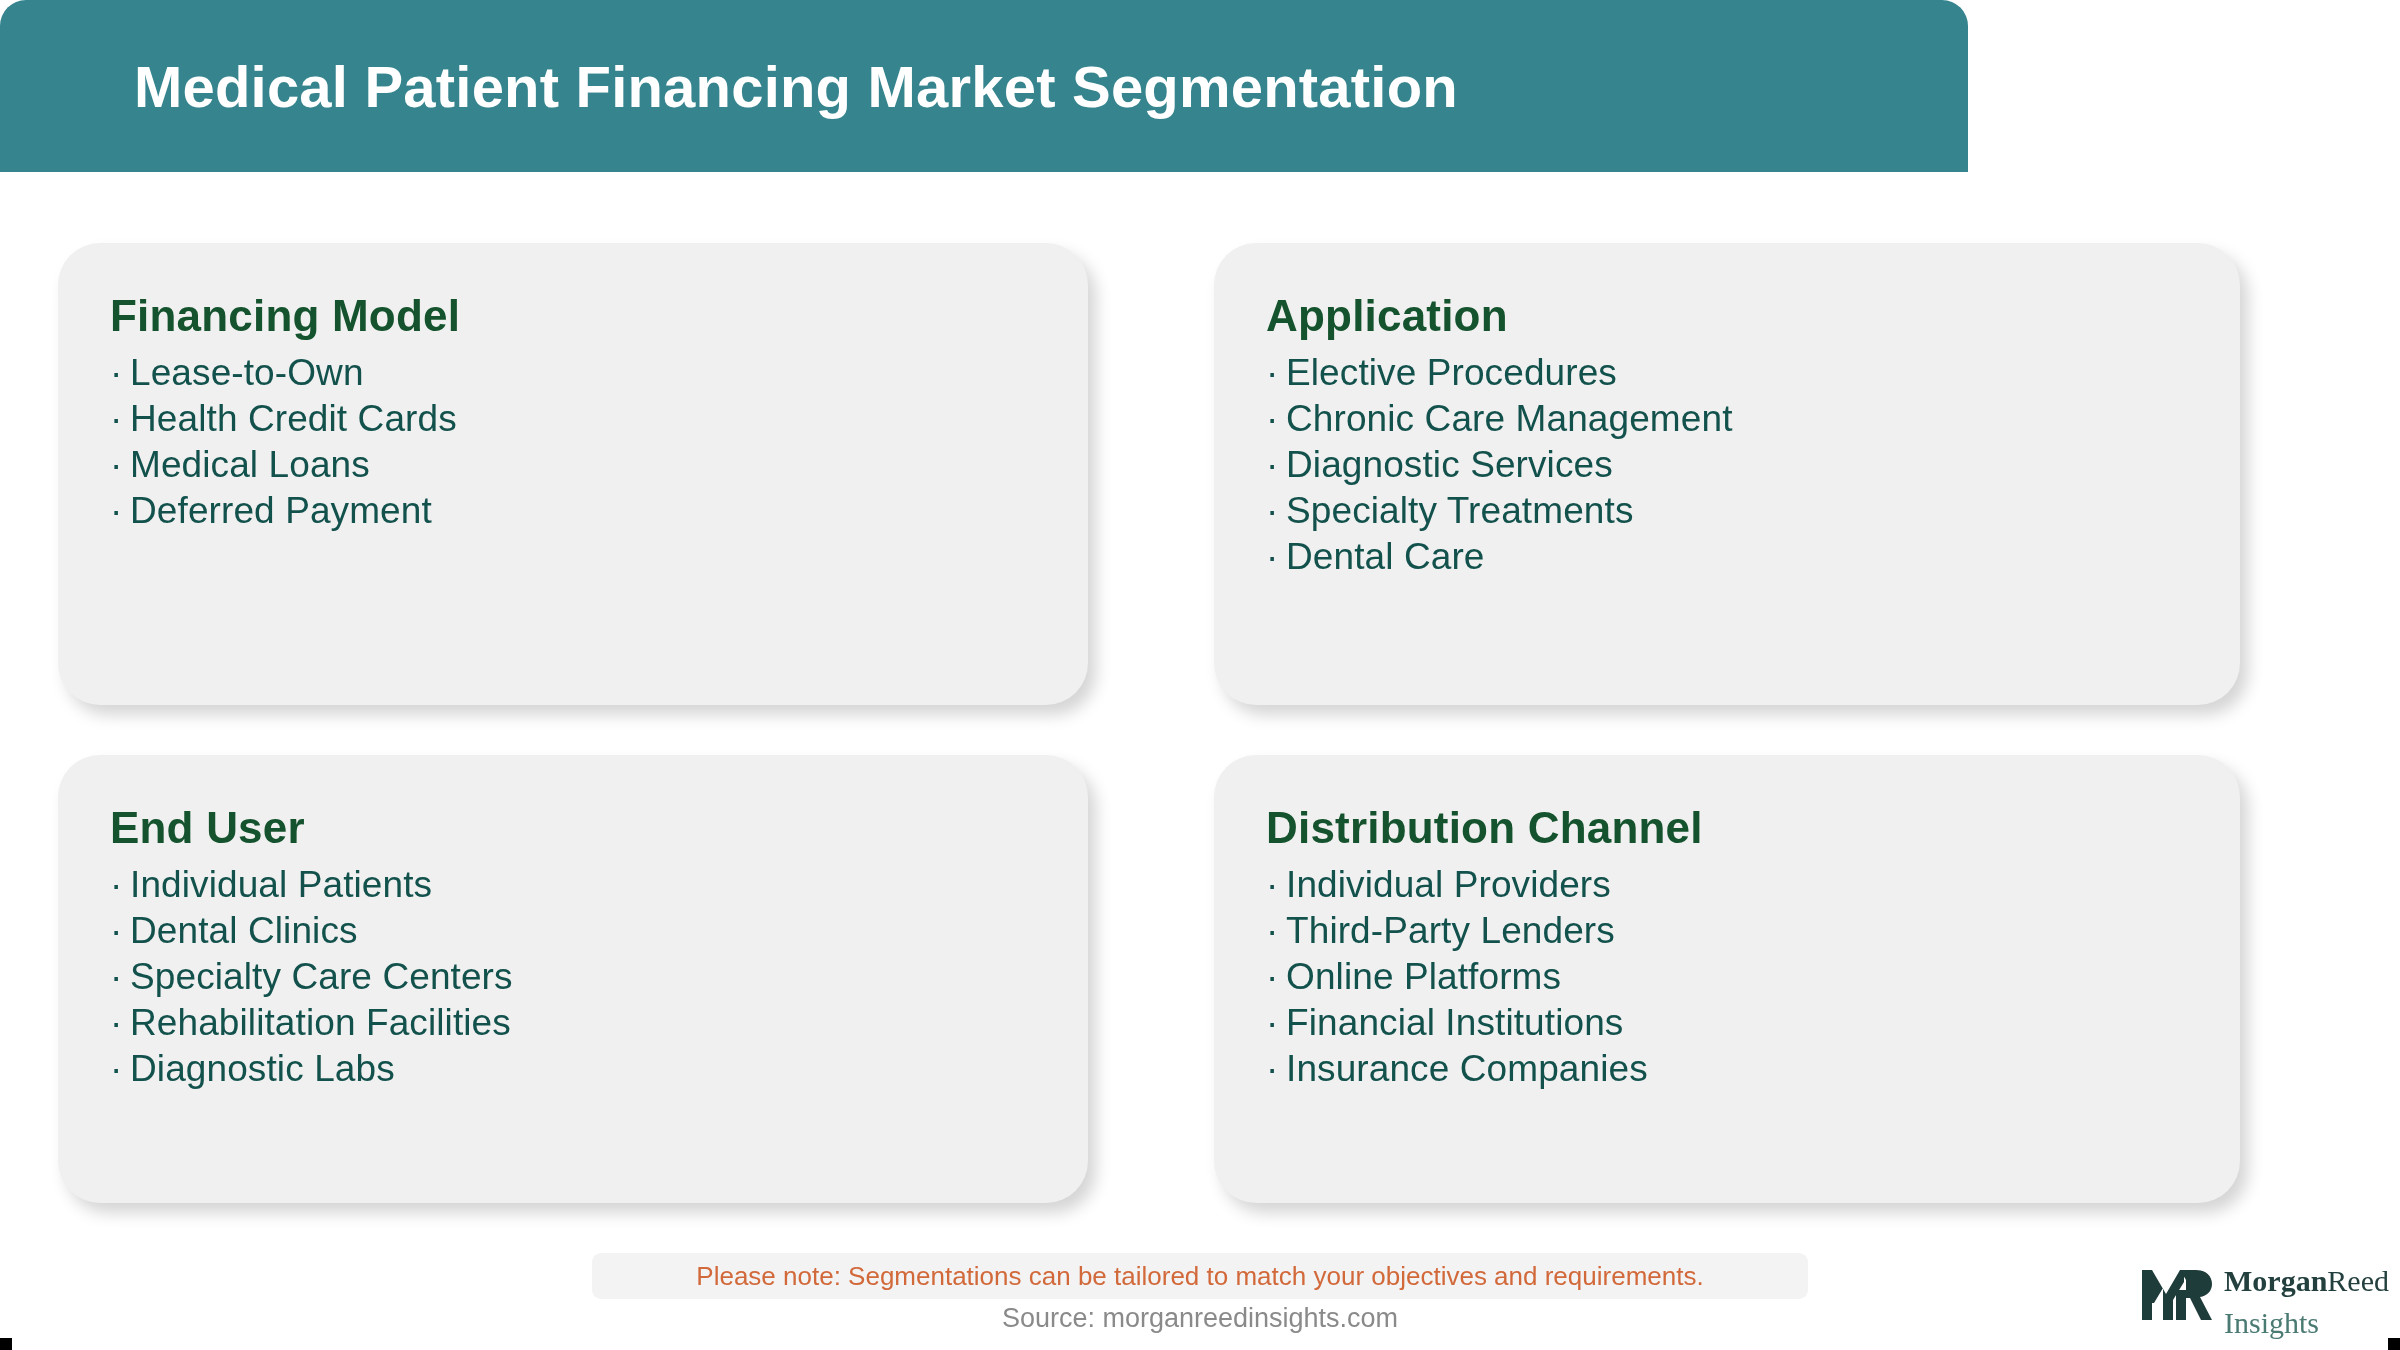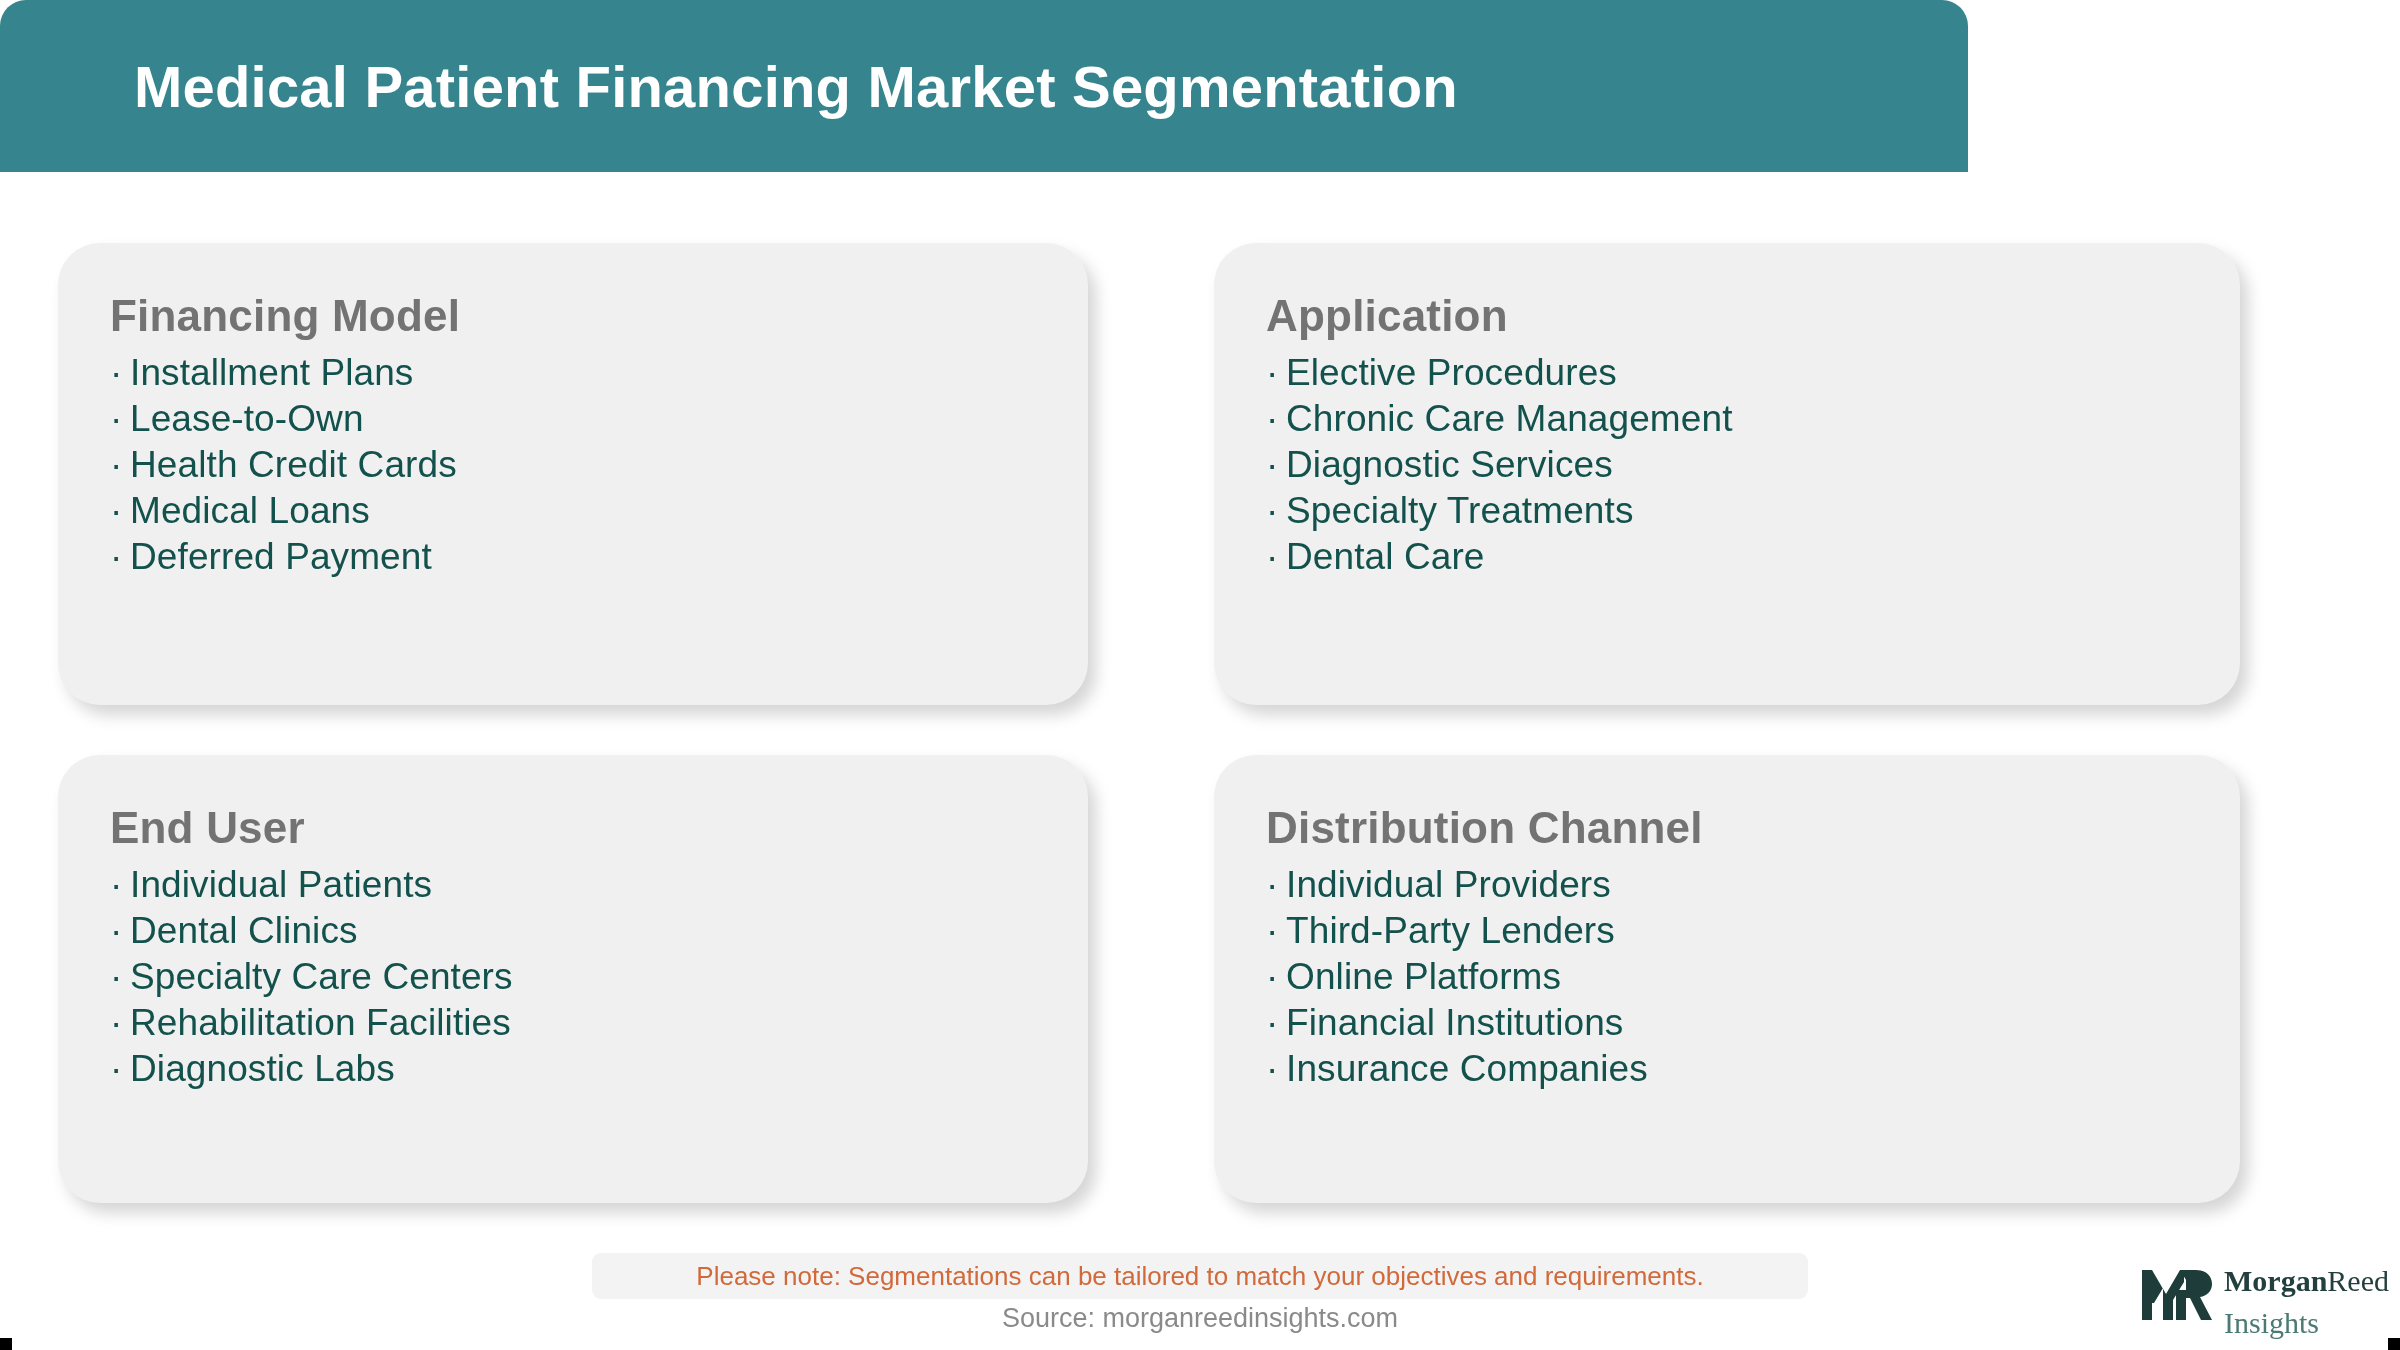--- a/index.html
+++ b/index.html
@@ -56,21 +56,21 @@
     box-shadow: 8px 10px 16px rgba(0, 0, 0, 0.17);
     box-sizing: border-box;
     padding: 48px 52px 40px 52px;
   }
   .card-0 { left: 58px;   top: 243px;  width: 1030px; height: 462px; }
   .card-1 { left: 1214px; top: 243px;  width: 1026px; height: 462px; }
   .card-2 { left: 58px;   top: 755px;  width: 1030px; height: 448px; }
   .card-3 { left: 1214px; top: 755px;  width: 1026px; height: 448px; }
 
   .card-title {
-    color: #737373;
+    color: #14532d;
     font-size: 44px;
     font-weight: bold;
     letter-spacing: 0.2px;
     margin: 0 0 10px 0;
     line-height: 1.12;
     white-space: nowrap;
   }
   .card-list {
     list-style: none;
     margin: 0;
@@ -166,21 +166,20 @@
 
 <div class="header">
   <div class="header-title">Medical Patient Financing Market Segmentation</div>
 </div>
 
 <div class="grid">
 
   <div class="card card-0">
     <div class="card-title">Financing Model</div>
     <ul class="card-list">
-      <li><span class="bullet">·</span><span>Installment Plans</span></li>
       <li><span class="bullet">·</span><span>Lease-to-Own</span></li>
       <li><span class="bullet">·</span><span>Health Credit Cards</span></li>
       <li><span class="bullet">·</span><span>Medical Loans</span></li>
       <li><span class="bullet">·</span><span>Deferred Payment</span></li>
     </ul>
   </div>
 
   <div class="card card-1">
     <div class="card-title">Application</div>
     <ul class="card-list">

